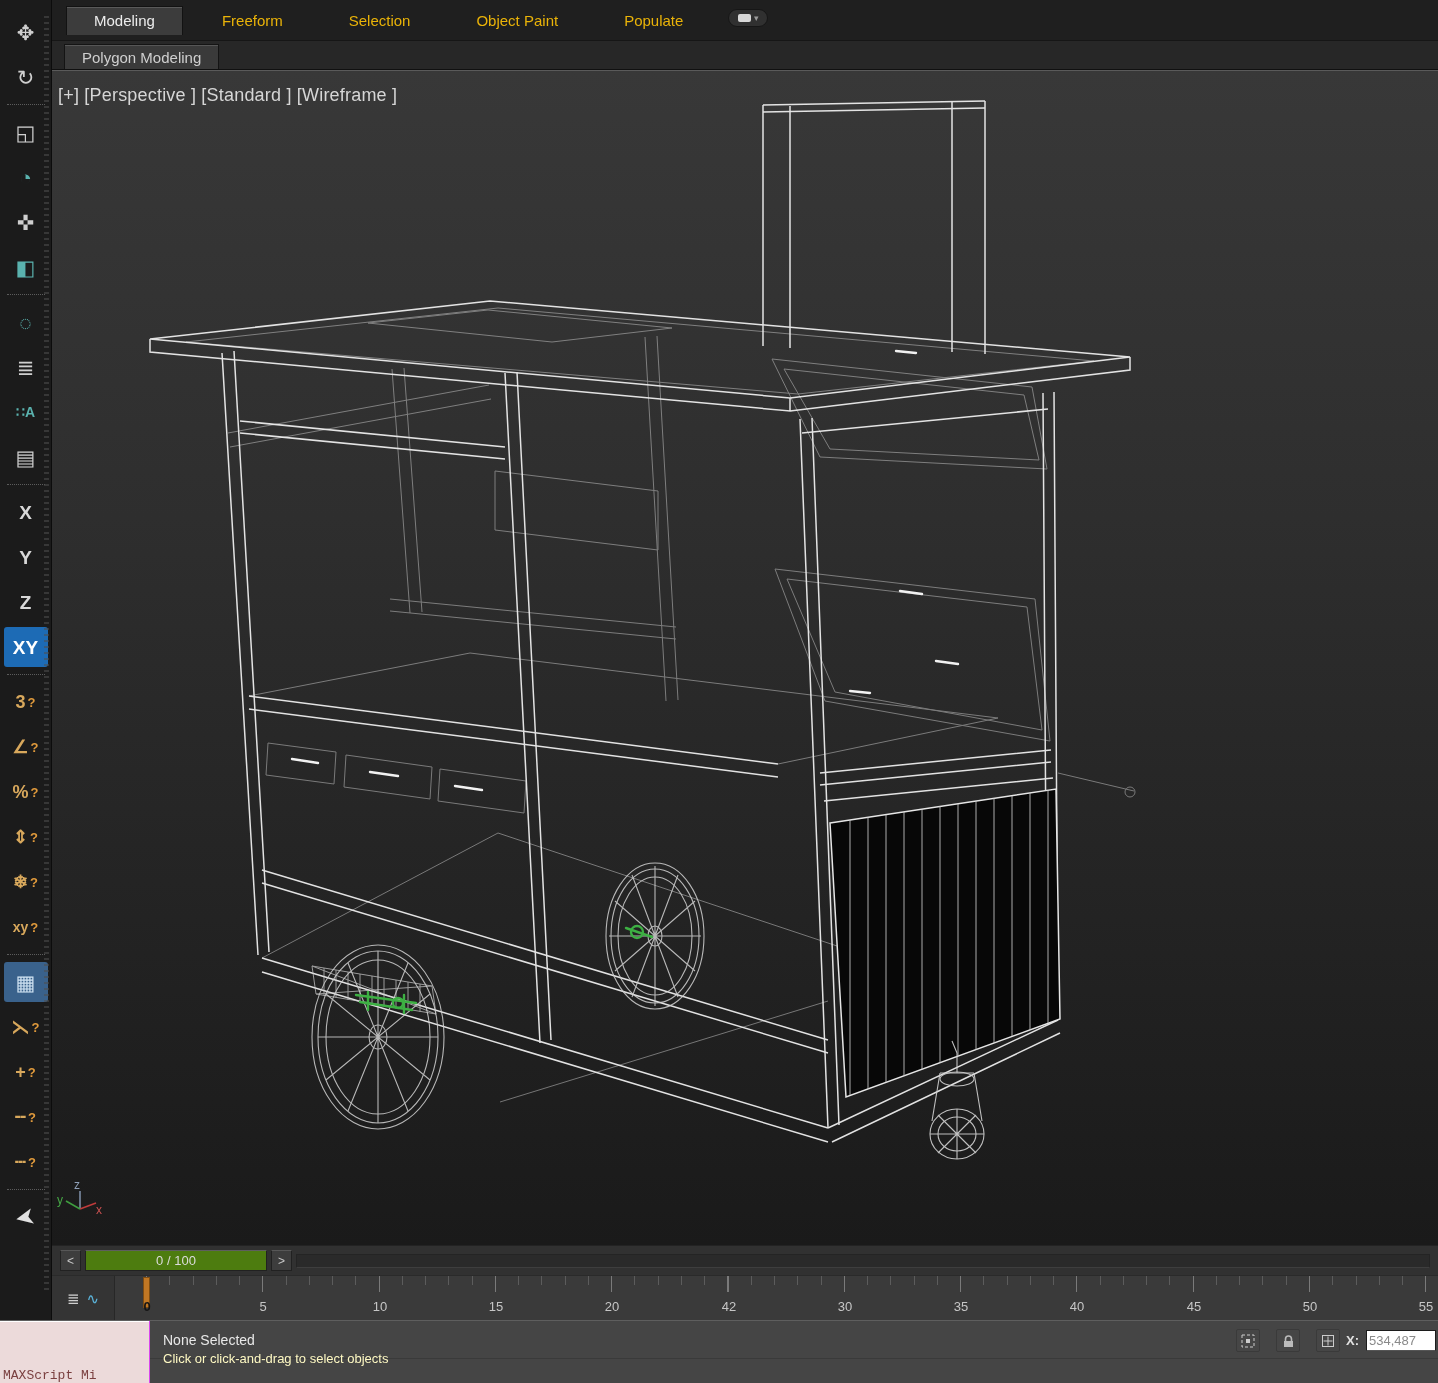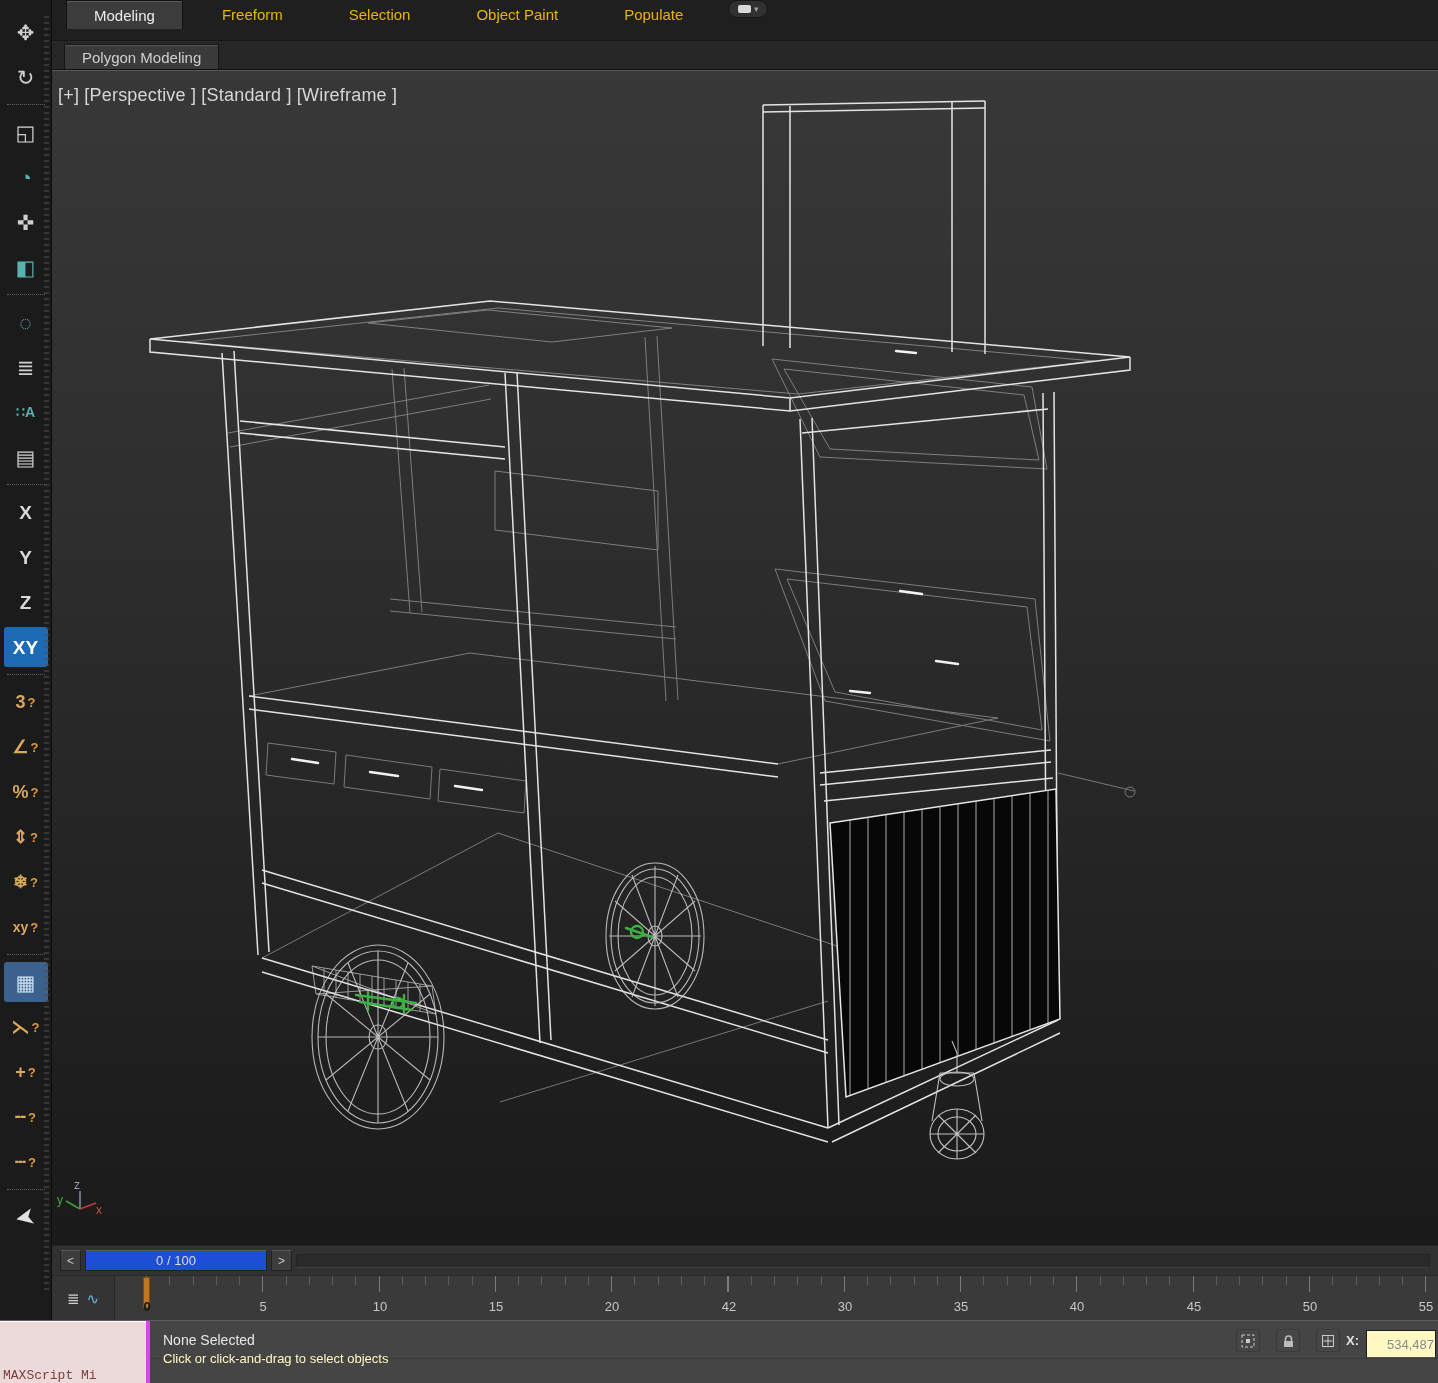--- a/index.html
+++ b/index.html
@@ -21,21 +21,21 @@
   .tb-btn.letter{font-weight:bold;font-size:19px;color:#d8d8d8}
   .tb-btn.small .g{font-size:14px;font-weight:bold}
   .tb-btn.warm{color:#d8a85c;font-weight:bold;font-size:18px}
   .tb-btn.blue{background:#1d6bb5;color:#fff}
   .tb-btn.slate{background:#3a628c;color:#cfe2f2}
   .tb-btn.arrowflip .g{transform:scaleX(-1) rotate(12deg);display:inline-block;font-size:24px;color:#e2e2e2}
   .tb-sep{width:38px;border-top:1px dotted #5c5c5c;margin:2px 0;flex:0 0 1px}
 
   
   #ribbon{position:absolute;left:52px;top:0;width:1386px;height:70px;background:#1f1f1f;z-index:4}
-  #ribbon-tabs{height:40px;display:flex;align-items:flex-start;padding-left:14px}
+  #ribbon-tabs{height:40px;display:flex;align-items:center;padding-left:14px}
   .rtab{height:29px;padding:0 27px;display:flex;align-items:center;color:#eab308;font-size:15px;
     margin-right:12px;cursor:default}
   .rtab.active{background:#3c3c3c;color:#ececec;border:1px solid #121212;border-bottom:none;
     box-shadow:inset 0 1px 0 #5a5a5a}
   #ribbon-pill{height:18px;width:40px;margin:0 0 5px 6px;background:#303030;border:1px solid #161616;
     border-radius:9px;display:flex;align-items:center;justify-content:center;gap:3px;color:#9a9a9a;font-size:9px}
   #ribbon-pill .cap{width:13px;height:8px;background:#d8d8d8;border-radius:2px}
   #ribbon-sub{height:30px;background:#272727;border-top:1px solid #161616;border-bottom:1px solid #101010;
     display:flex;align-items:stretch;padding-left:12px}
   .subtab{background:#3a3a3a;border:1px solid #141414;border-bottom:none;color:#cfcfcf;font-size:15px;
@@ -49,21 +49,21 @@
   #vp-stats{position:absolute;left:13px;top:40px;color:#e9c75c;font-size:14px}
   #vp-stats .srow{height:24px;white-space:nowrap}
   #vp-stats .sl{display:inline-block;width:62px}
   #vp-stats .fps{margin-top:24px}
 
   
   #timeline{position:absolute;left:52px;top:1245px;width:1386px;height:30px;background:#313131;
     border-top:1px solid #232323;display:flex;align-items:center;padding:0 8px;gap:4px;z-index:4}
   .tl-btn{width:21px;height:21px;background:#3d3d3d;border:1px solid #212121;border-top-color:#575757;
     color:#c8c8c8;display:flex;align-items:center;justify-content:center;font-size:12px}
-  #tl-handle{width:182px;height:21px;background:#1d4ed8;border:1px solid #212121;border-top-color:#5e5e5e;
+  #tl-handle{width:182px;height:21px;background:#4d7c0f;border:1px solid #212121;border-top-color:#5e5e5e;
     color:#dcdcdc;display:flex;align-items:center;justify-content:center;font-size:13px}
   #tl-track{flex:1;height:14px;background:#2a2a2a;border:1px solid #242424;border-bottom-color:#3e3e3e}
 
   
   #trackbar{position:absolute;left:52px;top:1275px;width:1386px;height:45px;background:#3a3a3a;
     border-top:1px solid #2a2a2a;z-index:4}
   #tb-tools{position:absolute;left:0;top:0;width:63px;height:45px;background:#343434;
     border-right:1px solid #272727;display:flex;align-items:center;justify-content:center;gap:7px;
     color:#cfcfcf;font-size:15px}
   #tb-tools .curve{color:#5ab2d8}
@@ -76,31 +76,31 @@
   .tick{position:absolute;top:23px;transform:translateX(-50%);font-size:13px;color:#c6c6c6}
   #time-marker{position:absolute;left:28px;top:1px;width:7px;height:31px;background:#c07724;
     border:1px solid #7e4d13}
   .tick.zero{color:#141414;z-index:2;font-weight:bold}
 
   
   #statusbar{position:absolute;left:0;top:1320px;width:1438px;height:63px;background:#454545;
     border-top:1px solid #5e5e5e;z-index:10}
   #status-divider{position:absolute;left:150px;right:0;top:37px;border-top:1px solid #3a3a3a}
   #maxscript{position:absolute;left:0;top:0;width:150px;height:63px;background:#ecdada;
-    border-right:4px solid #d946ef;box-shadow:inset 0 1px 0 #fff}
+    border-right:1px solid #d946ef;box-shadow:inset 0 1px 0 #fff}
   #maxscript span{position:absolute;left:3px;bottom:0;font-family:"Liberation Mono",monospace;
     font-size:13px;color:#7a3f3f;border-bottom:1px solid #7a3f3f}
   #sel-status{position:absolute;left:163px;top:11px;color:#e8e8e8;font-size:14px}
   #prompt-line{position:absolute;left:163px;top:30px;color:#fef9c3;font-size:13px;white-space:nowrap}
   .sb-icon{position:absolute;top:8px;width:24px;height:23px;display:flex;align-items:center;
     justify-content:center;background:#464646;border:1px solid #3a3a3a;border-radius:2px}
   #x-label{position:absolute;left:1346px;top:12px;color:#e0e0e0;font-size:13px;font-weight:bold}
-  #x-field{position:absolute;left:1366px;top:9px;width:70px;height:28px;background:#fef9c3;
+  #x-field{position:absolute;left:1366px;top:9px;width:70px;height:21px;background:#ffffff;
     border:1px solid #1c1c1c;border-bottom-color:#555;color:#8a8a8a;font-size:13px;
-    display:flex;align-items:center;padding-left:20px}
+    display:flex;align-items:center;padding-left:2px}
 </style>
 </head>
 <body>
 
 <div id="app">
 
   <div id="left-toolbar">
     <div class="grip"></div>
 
     <div class="tb-btn">

